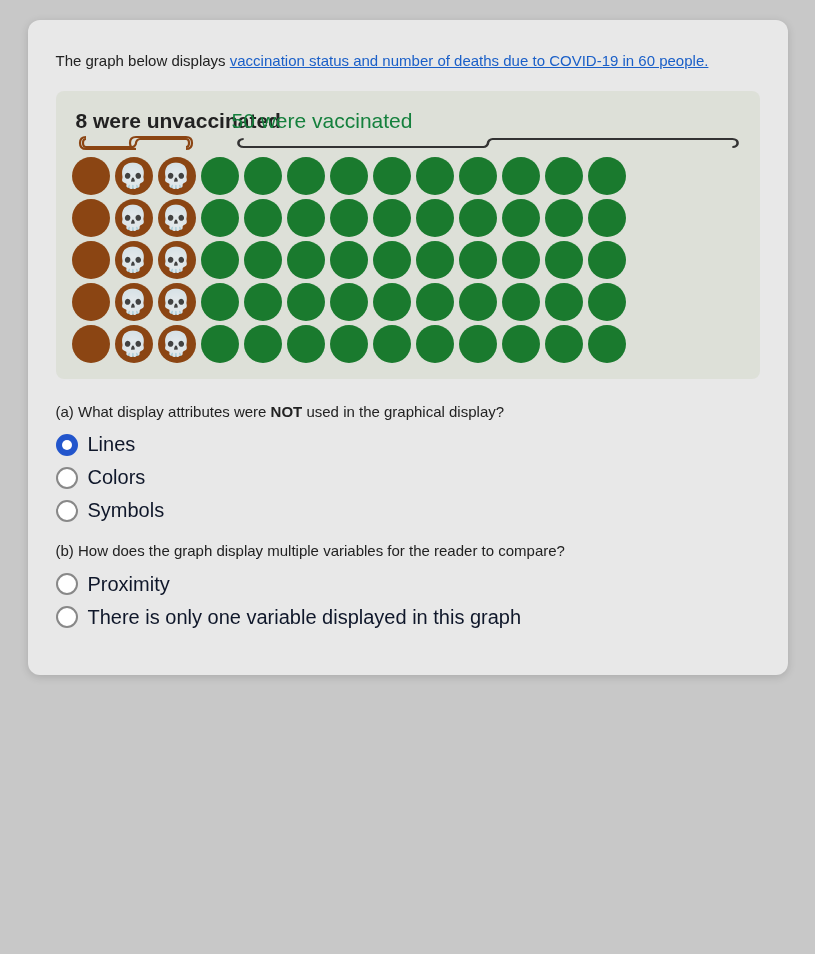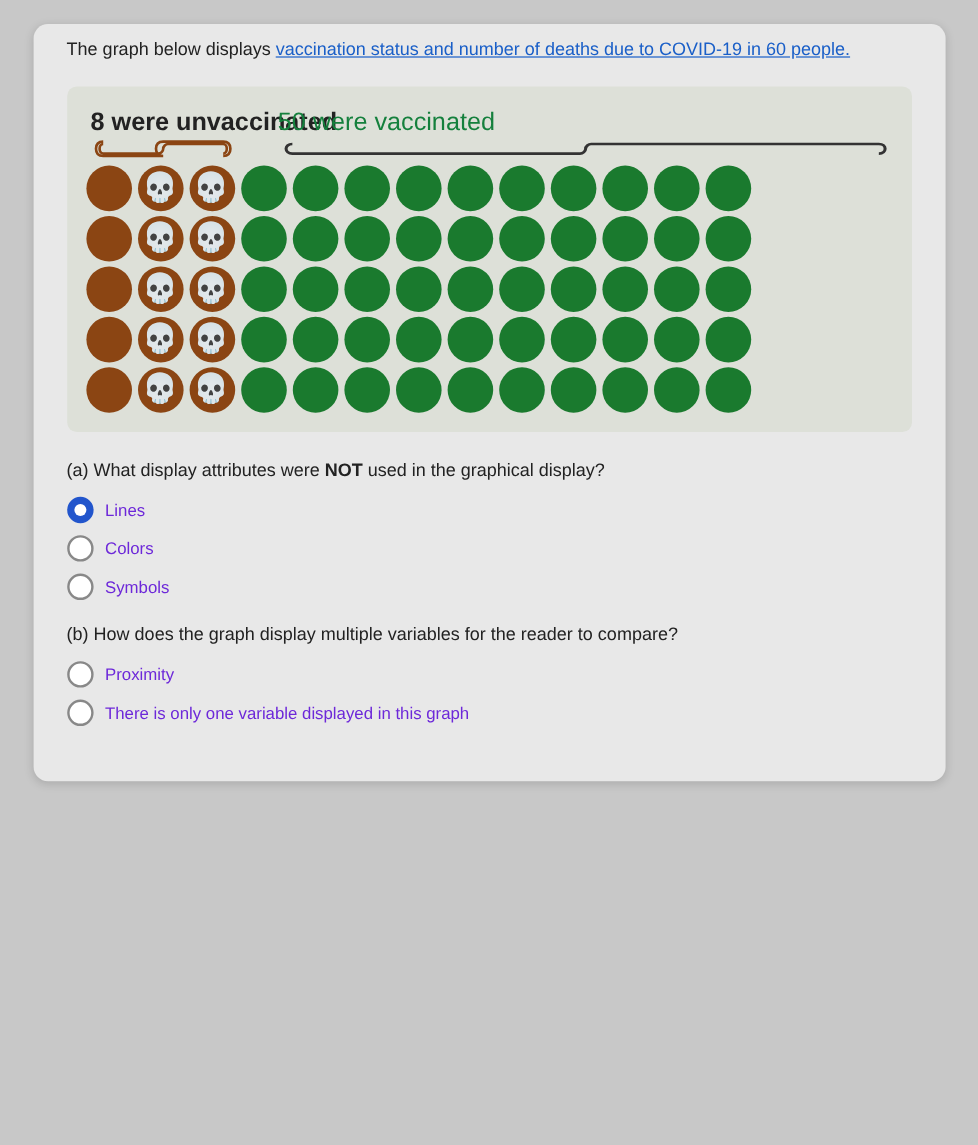--- a/index.html
+++ b/index.html
@@ -8,21 +8,21 @@
       display: flex;
       justify-content: center;
       align-items: flex-start;
       min-height: 954px;
       font-family: Arial, sans-serif;
       padding: 20px;
     }
     .card {
       background: #e8e8e8;
       border-radius: 12px;
-      padding: 11px 28px 28px 28px;
+      padding: 30px 28px 28px 28px;
       width: 760px;
       box-shadow: 0 2px 8px rgba(0,0,0,0.15);
     }
     .intro-text {
       font-size: 15px;
       color: #222;
       margin-bottom: 18px;
       line-height: 1.5;
     }
     .intro-text .underline {
@@ -102,22 +102,22 @@
       border-color: #2255cc;
       background: #2255cc;
     }
     .radio-inner {
       width: 10px;
       height: 10px;
       border-radius: 50%;
       background: white;
     }
     .option-label {
-      font-size: 14px;
-      color: #6d28d9;
+      font-size: 20px;
+      color: #0f172a;
     }
   </style>
 </head>
 <body>
 
 <div class="card">
 
   <div class="intro-text">
     <span>The graph below displays </span><span class="underline">vaccination status and number of deaths due to COVID-19 in 60 people.</span>
   </div>

